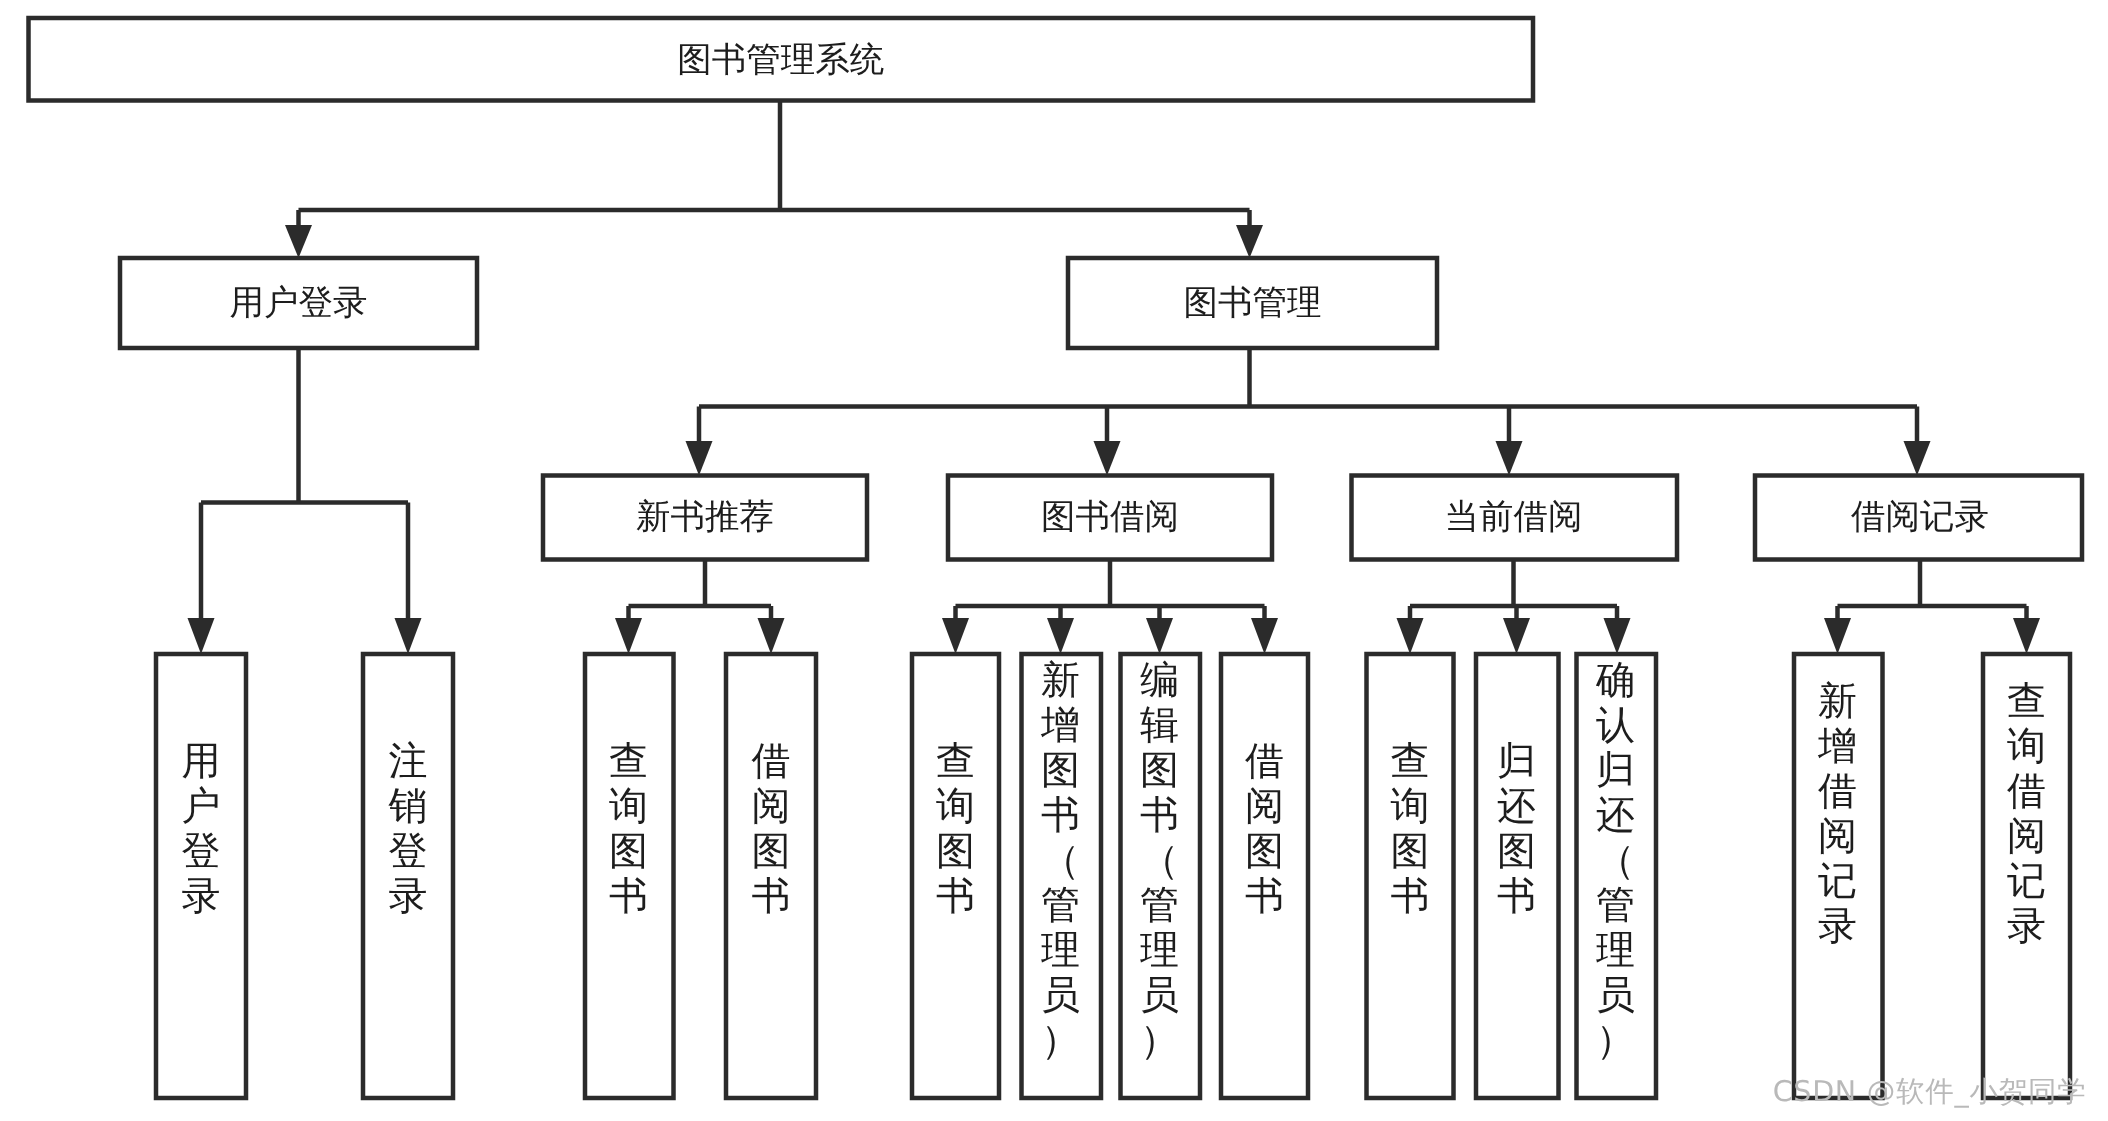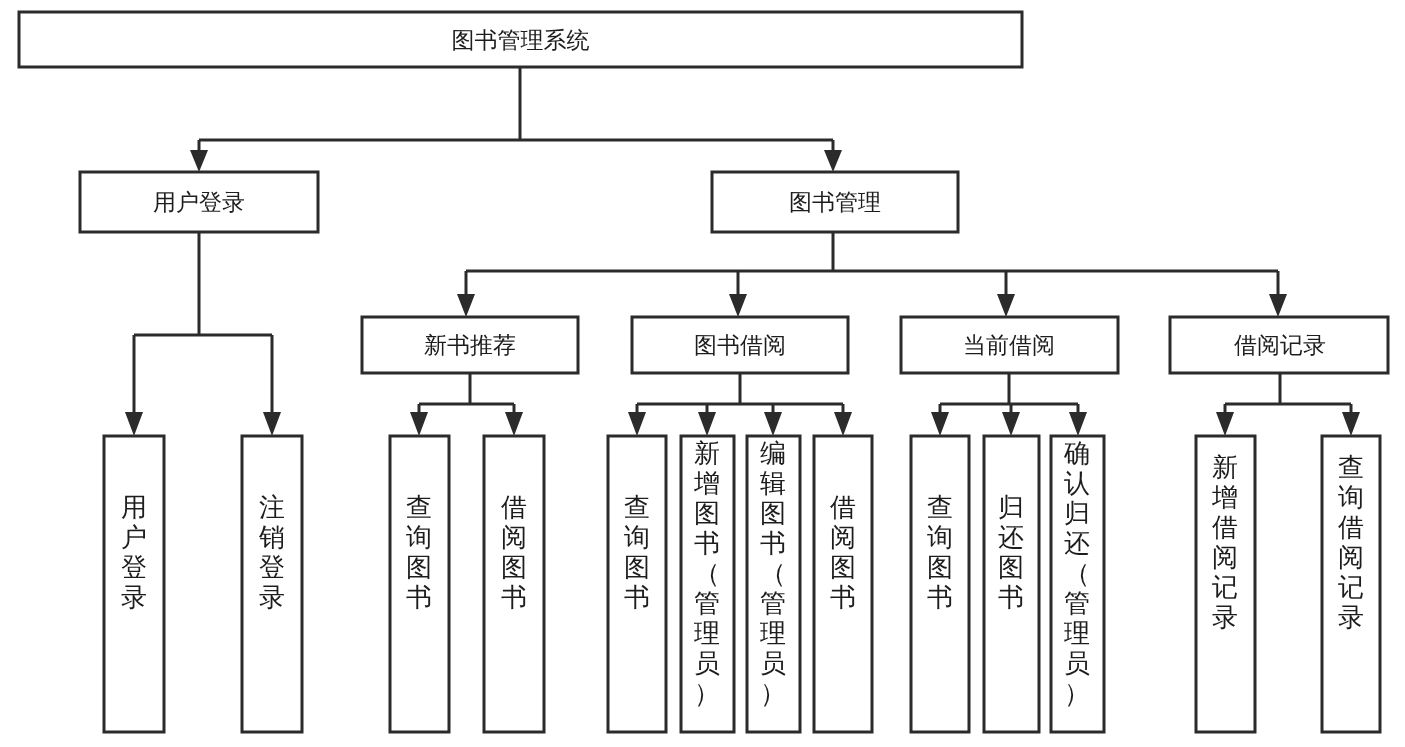--- a/index.html
+++ b/index.html
@@ -217,13 +217,14 @@
       <rect class="node-rect" x="1196" y="436" width="59" height="296"></rect>
       <text class="node-label-v" x="1225" y="476"><tspan x="1225" y="476">新</tspan><tspan x="1225" y="506">增</tspan><tspan x="1225" y="536">借</tspan><tspan x="1225" y="566">阅</tspan><tspan x="1225" y="596">记</tspan><tspan x="1225" y="626">录</tspan></text>
     </g>
     <g>
       <rect class="node-rect" x="1322" y="436" width="58" height="296"></rect>
       <text class="node-label-v" x="1351" y="476"><tspan x="1351" y="476">查</tspan><tspan x="1351" y="506">询</tspan><tspan x="1351" y="536">借</tspan><tspan x="1351" y="566">阅</tspan><tspan x="1351" y="596">记</tspan><tspan x="1351" y="626">录</tspan></text>
     </g>
 
   </svg>
 
+  <div class="watermark">CSDN @软件_小贺同学</div>
 </div>
 
 </body></html>

